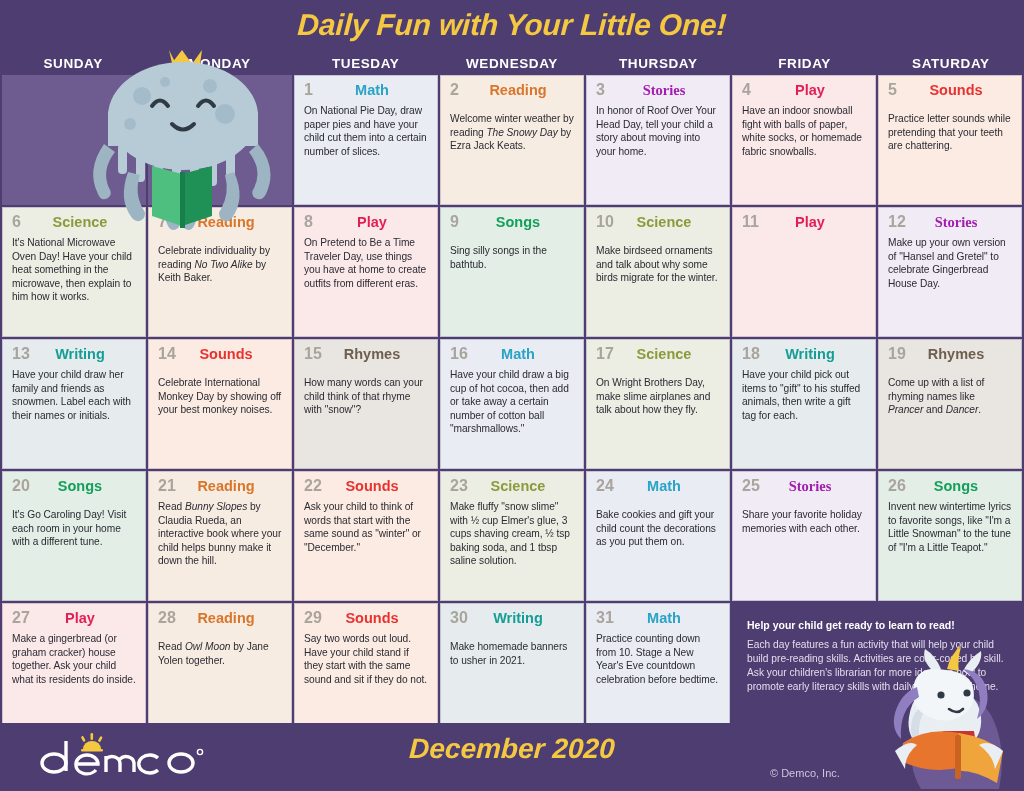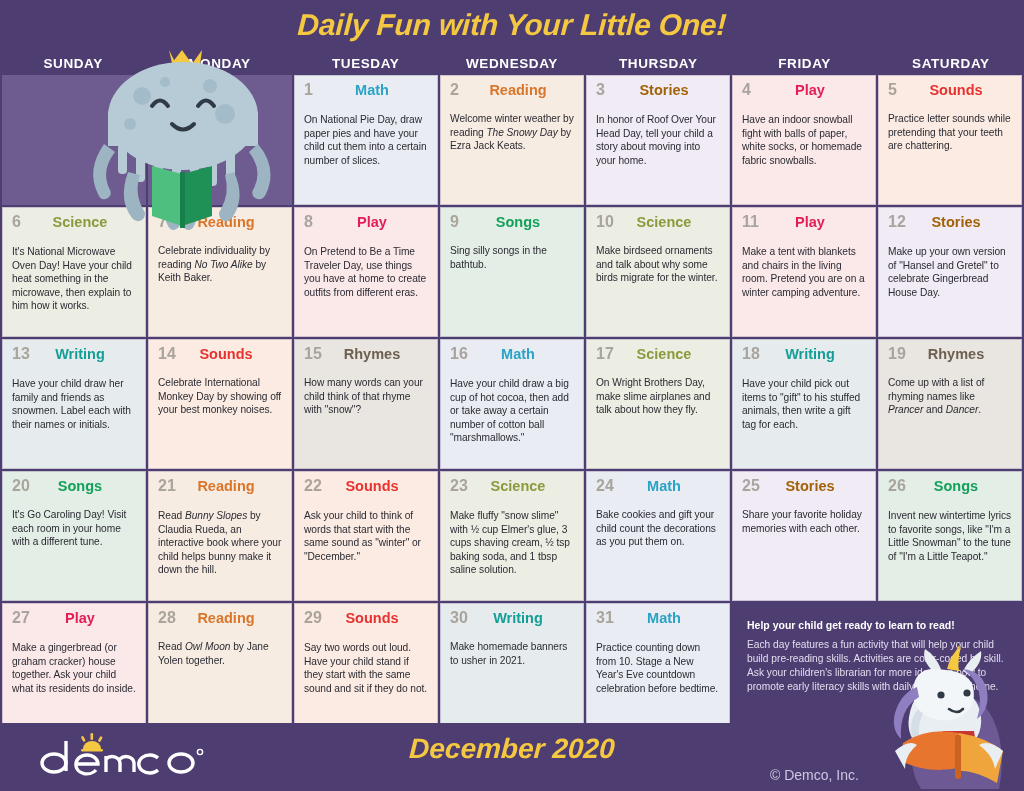--- a/index.html
+++ b/index.html
@@ -68,33 +68,32 @@
   }
   .skill {
     flex: 1;
     text-align: center;
     font-size: 14.5px;
     font-weight: bold;
     line-height: 1;
     padding-right: 8px;
   }
   .desc {
-    margin-top: 9px;
     font-size: 10.2px;
     line-height: 1.33;
     color: #2b2b33;
     letter-spacing: -0.05px;
   }
   .desc i { font-style: italic; }
   .cell.vcenter .desc { margin-top: 8px; }
 
   
   .sk-math    { color: #2aa3c6; }
   .sk-reading { color: #d9762b; }
-  .sk-stories { color: #a16207; }
+  .sk-stories { color: #a21caf; font-family: Liberation Serif, serif; }
   .sk-play    { color: #e31e55; }
   .sk-sounds  { color: #e8322f; }
   .sk-science { color: #8a9a3c; }
   .sk-songs   { color: #13a05a; }
   .sk-writing { color: #159e96; }
   .sk-rhymes  { color: #6d5f4e; }
 
   .bg-math    { background: #e9ecf2; }
   .bg-reading { background: #f7ece2; }
   .bg-stories { background: #f0ebf4; }
@@ -159,21 +158,21 @@
     text-align: center;
     font-size: 28px;
     font-weight: bold;
     font-style: italic;
     color: #f5c842;
     transform: skewX(-3deg);
   }
   .copyright {
     position: absolute;
     left: 770px; top: 44px;
-    font-size: 14px;
+    font-size: 11px;
     color: #cfc6e0;
     text-align: center;
   }
 </style>
 </head>
 <body>
 
 <div id="page">
 
   <div class="title">Daily Fun with Your Little One!</div>
@@ -259,21 +258,20 @@
           <span class="daynum">10</span>
           <span class="skill sk-science">Science</span>
         </div>
         <div class="desc">Make birdseed ornaments and talk about why some birds migrate for the winter.</div>
       </div>
       <div class="cell bg-play">
         <div class="head">
           <span class="daynum">11</span>
           <span class="skill sk-play">Play</span>
         </div>
-        <div class="desc">Make a tent with blankets and chairs in the living room. Pretend you are on a winter camping adventure.</div>
       </div>
       <div class="cell bg-stories">
         <div class="head">
           <span class="daynum">12</span>
           <span class="skill sk-stories">Stories</span>
         </div>
         <div class="desc">Make up your own version of "Hansel and Gretel" to celebrate Gingerbread House Day.</div>
       </div>
       <div class="cell bg-writing">
         <div class="head">

